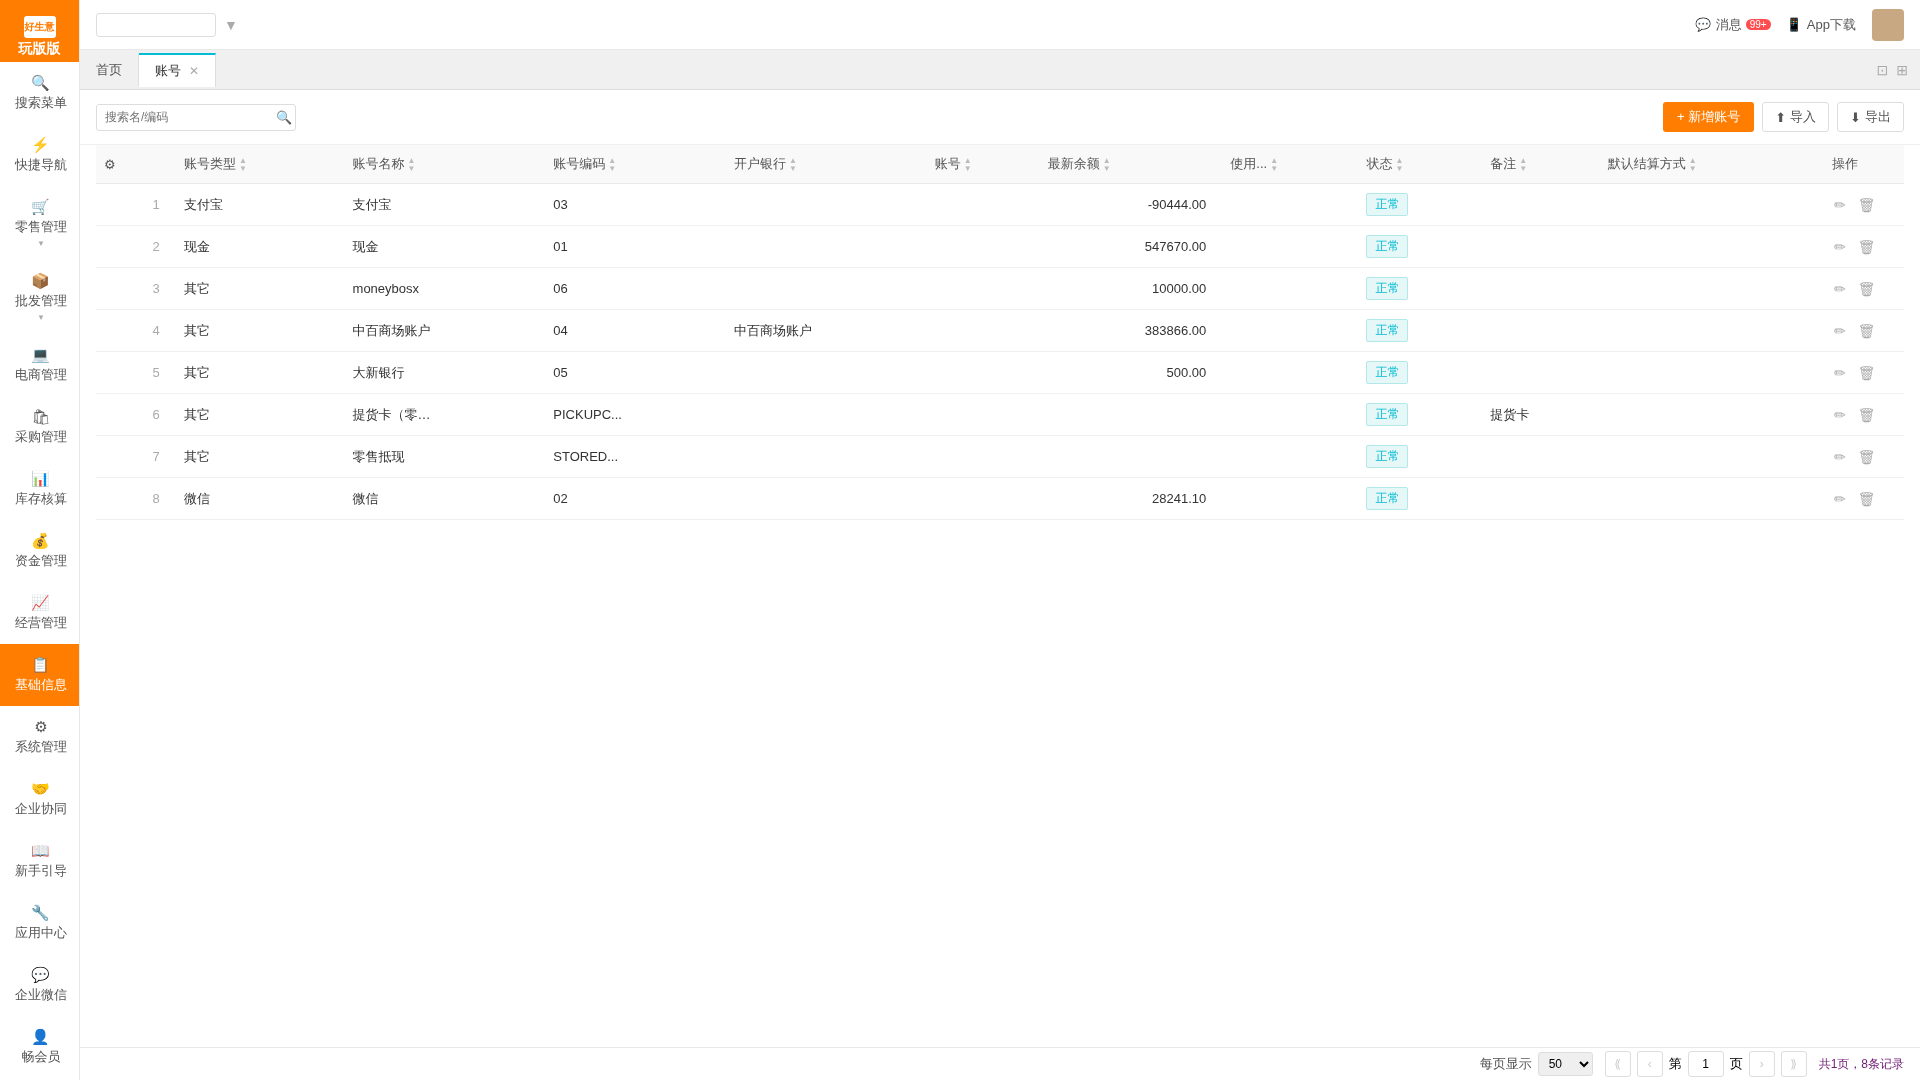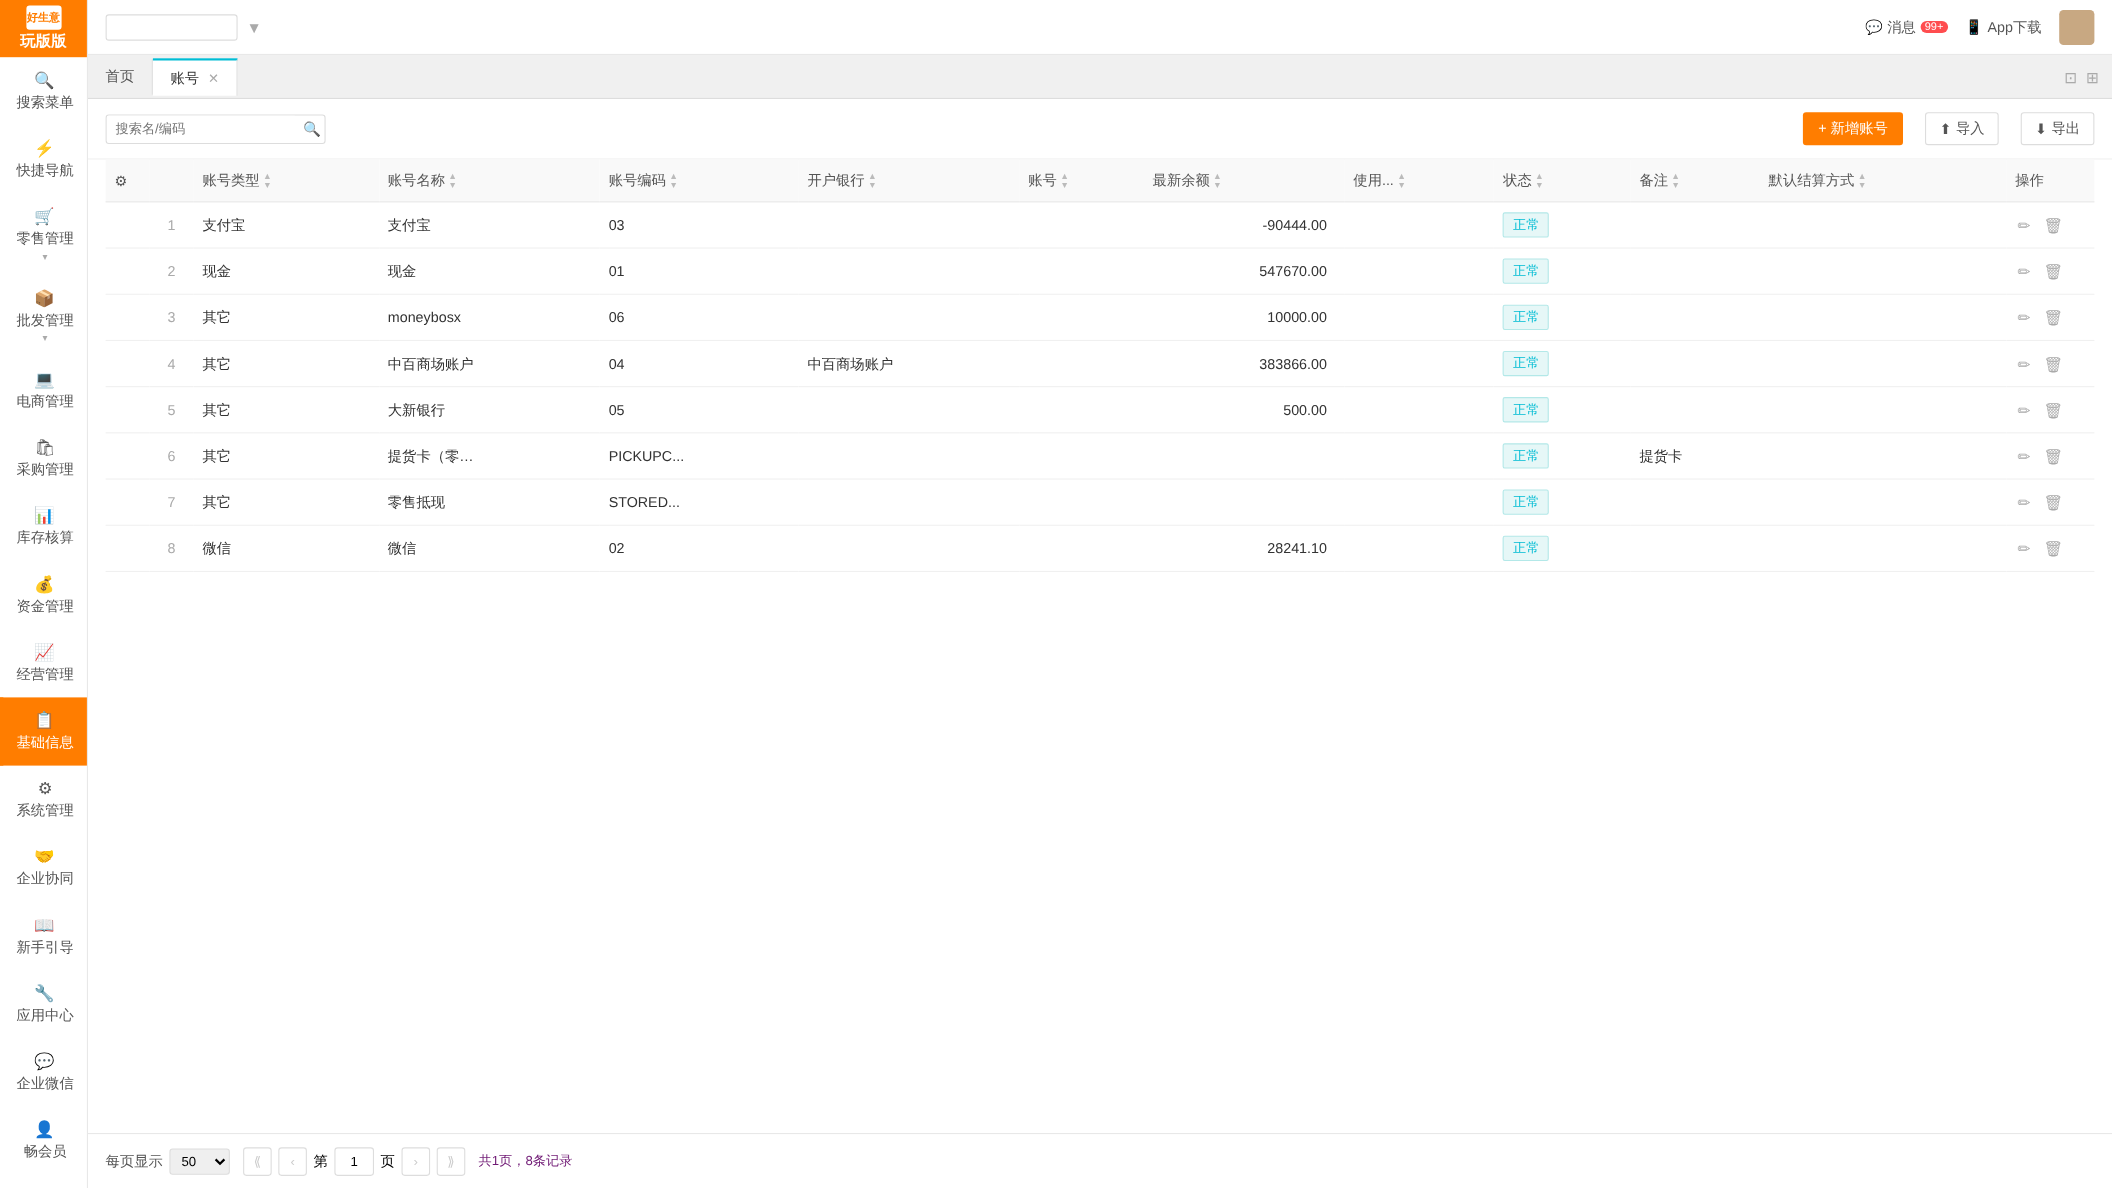--- a/index.html
+++ b/index.html
@@ -8,25 +8,25 @@
     
     .sidebar {
       width: 80px;
       background: #fff;
       display: flex;
       flex-direction: column;
       border-right: 1px solid #e8e8e8;
       flex-shrink: 0;
     }
     .sidebar-logo {
-      height: 52px;
+      height: 62px;
       background: #ff7d00;
       display: flex;
       align-items: center;
-      justify-content: center;
+      justify-content: flex-end;
       color: #fff;
       font-weight: bold;
       font-size: 11px;
       flex-direction: column;
       padding: 4px;
     }
     .sidebar-logo .logo-icon {
       width: 32px;
       height: 22px;
       background: #fff;
@@ -208,21 +208,21 @@
     .search-box button {
       background: none;
       border: none;
       padding: 5px 8px;
       cursor: pointer;
       color: #aaa;
     }
     .toolbar-buttons {
       display: flex;
       align-items: flex-start;
-      gap: 20px;
+      gap: 8px;
     }
     .btn-primary {
       background: #ff7d00;
       color: #fff;
       border: none;
       padding: 6px 14px;
       border-radius: 3px;
       cursor: pointer;
       font-size: 13px;
       display: flex;
@@ -306,24 +306,25 @@
       background: none;
       border: none;
       cursor: pointer;
       color: #aaa;
       font-size: 14px;
       padding: 2px;
     }
 
     
     .table-footer {
-      height: 50px;
+      height: 33px;
       border-top: 1px solid #e8e8e8;
       display: flex;
       align-items: center;
+      justify-content: flex-end;
       padding: 0 16px;
       gap: 12px;
       flex-shrink: 0;
       background: #fff;
     }
     .page-size-selector {
       display: flex;
       align-items: center;
       gap: 6px;
       color: #555;

